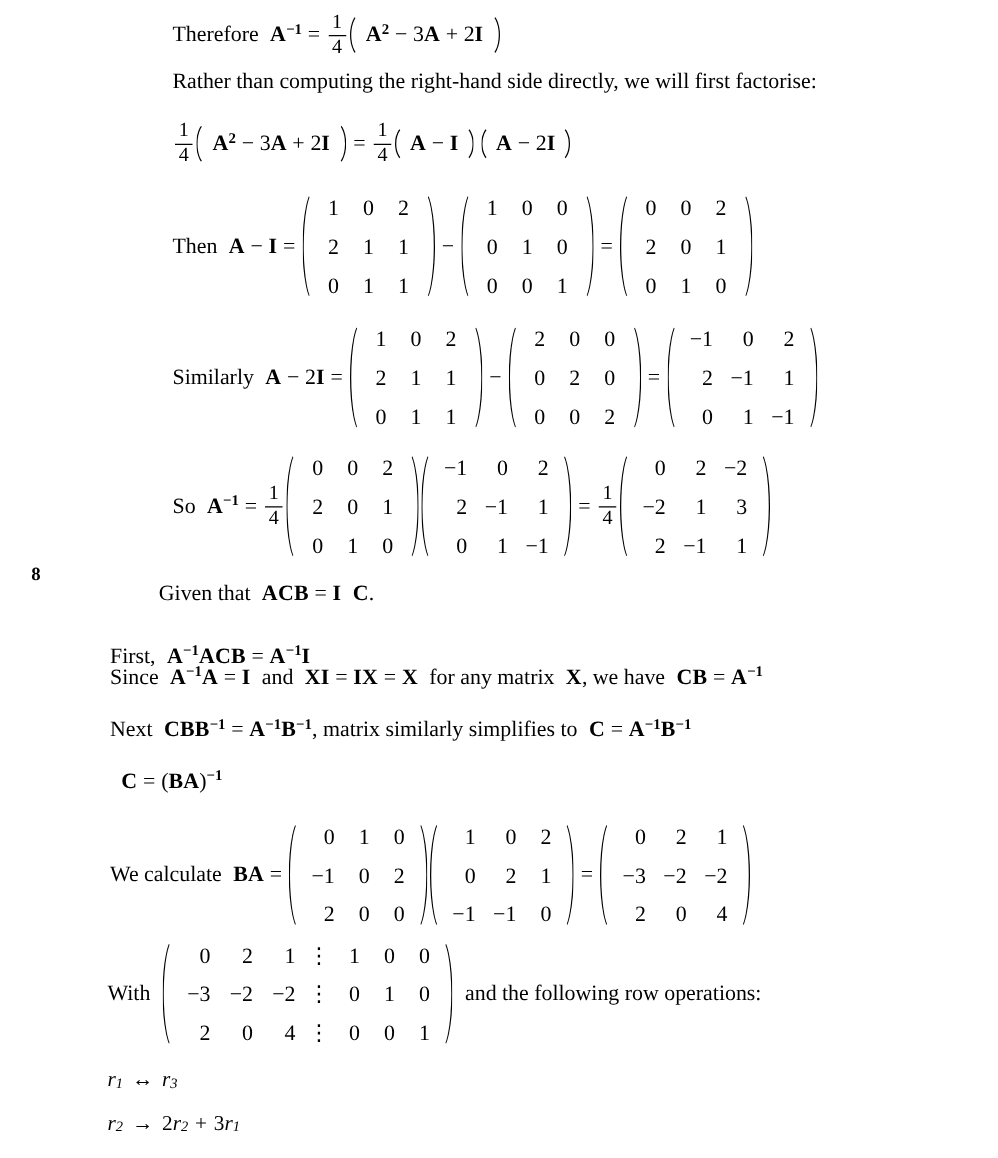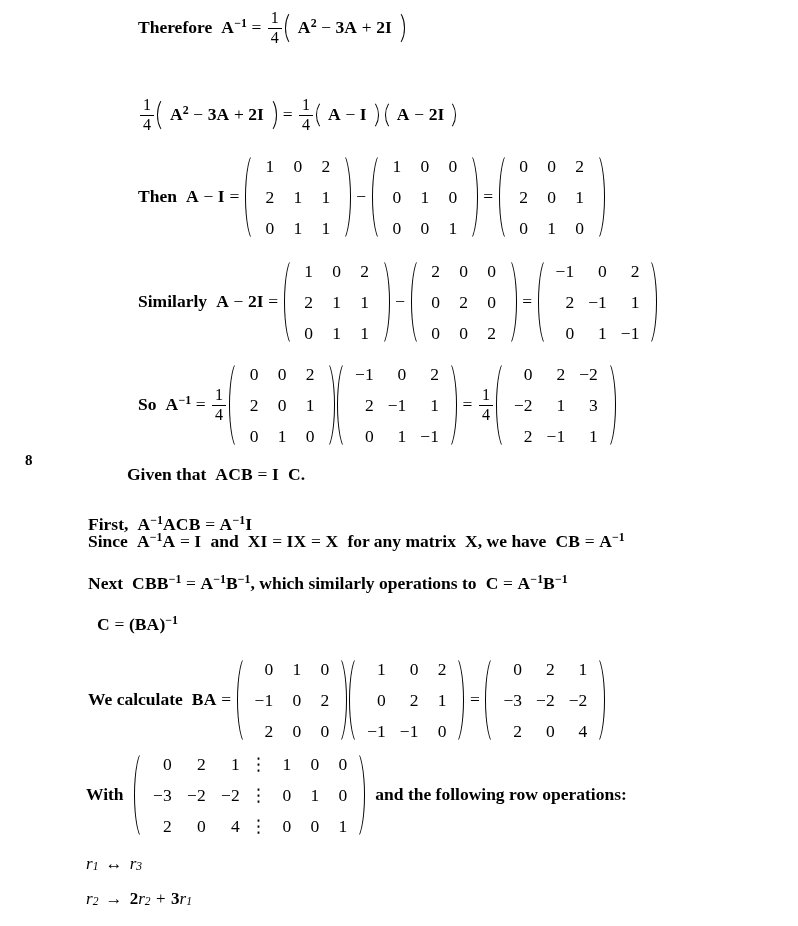--- a/index.html
+++ b/index.html
@@ -23,21 +23,21 @@
 
   
   .mathline {
     position: absolute;
     white-space: nowrap;
     font-size: 17.5px;
     line-height: 1;
     display: flex;
     align-items: center;
   }
-  .txt { font-style: normal; font-weight: bold; }
+  .txt { font-style: normal; }
   .mb { font-weight: bold; font-style: normal; letter-spacing: .2px; }
   .it { font-style: italic; }
   .op { padding: 0 .26em; }
   .sup {
     font-size: .68em;
     vertical-align: super;
     line-height: 0;
     position: relative;
     top: -0.40em;
     font-weight: bold;
@@ -138,20 +138,23 @@
         <span class="txt">3</span>
           <span class="mb">A</span>
         <span class="op">+</span>
         <span class="txt">2</span>
           <span class="mb">I</span>
       </span>
       <span class="paren right"></span>
     </span>
   </div>
 
+  <div class="mathline" style="left:138px; top:56px;">
+    <span class="txt">Rather than computing the right-hand side directly, we will first factorise:</span>
+  </div>
 
   <div class="mathline" style="left:138px; top:95px;">
     <span class="frac">
       <span class="num">1</span>
       <span class="den">4</span>
     </span>
     <span class="matrix" style="height:40px;">
       <span class="paren left"></span>
       <span style="display:flex;align-items:center;padding:0 2px;">
         <span class="mb">A</span>
@@ -437,21 +440,21 @@
   <div class="mathline" style="left:88px; top:575px;">
     <span class="txt">Next</span>
     <span class="op"></span>
     <span class="mb">CBB</span>
       <span class="sup">−1</span>
     <span class="op">=</span>
     <span class="mb">A</span>
       <span class="sup">−1</span>
       <span class="mb">B</span>
       <span class="sup">−1</span>
-      <span class="txt">, which similarly operations to</span>
+      <span class="txt">, matrix similarly simplifies to</span>
     <span class="op"></span>
     <span class="mb">C</span>
     <span class="op">=</span>
     <span class="mb">A</span>
       <span class="sup">−1</span>
       <span class="mb">B</span>
       <span class="sup">−1</span>
   </div>
 
   <div class="mathline" style="left:88px; top:616px;">

